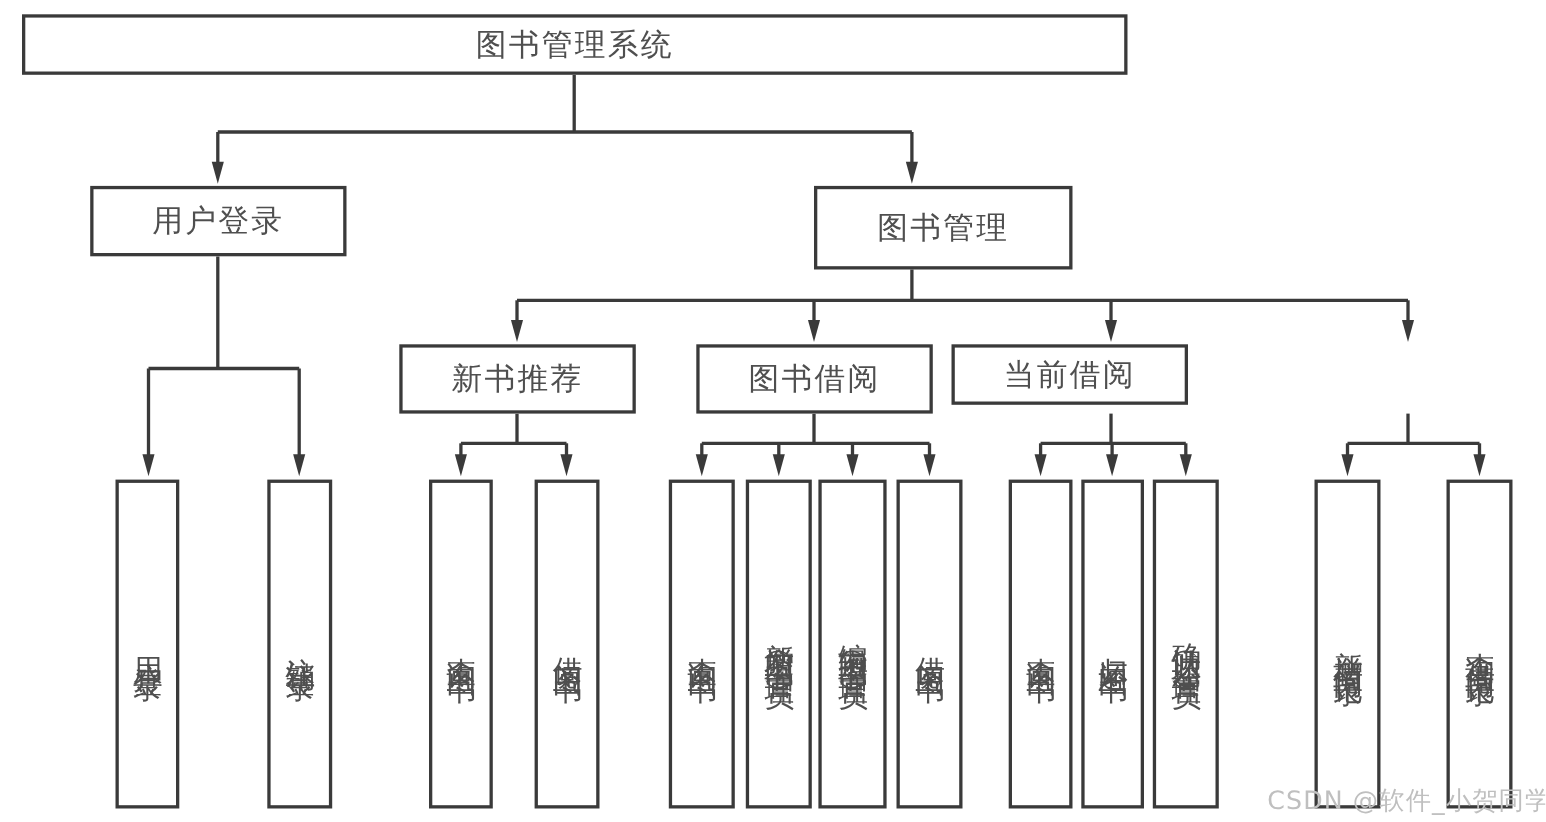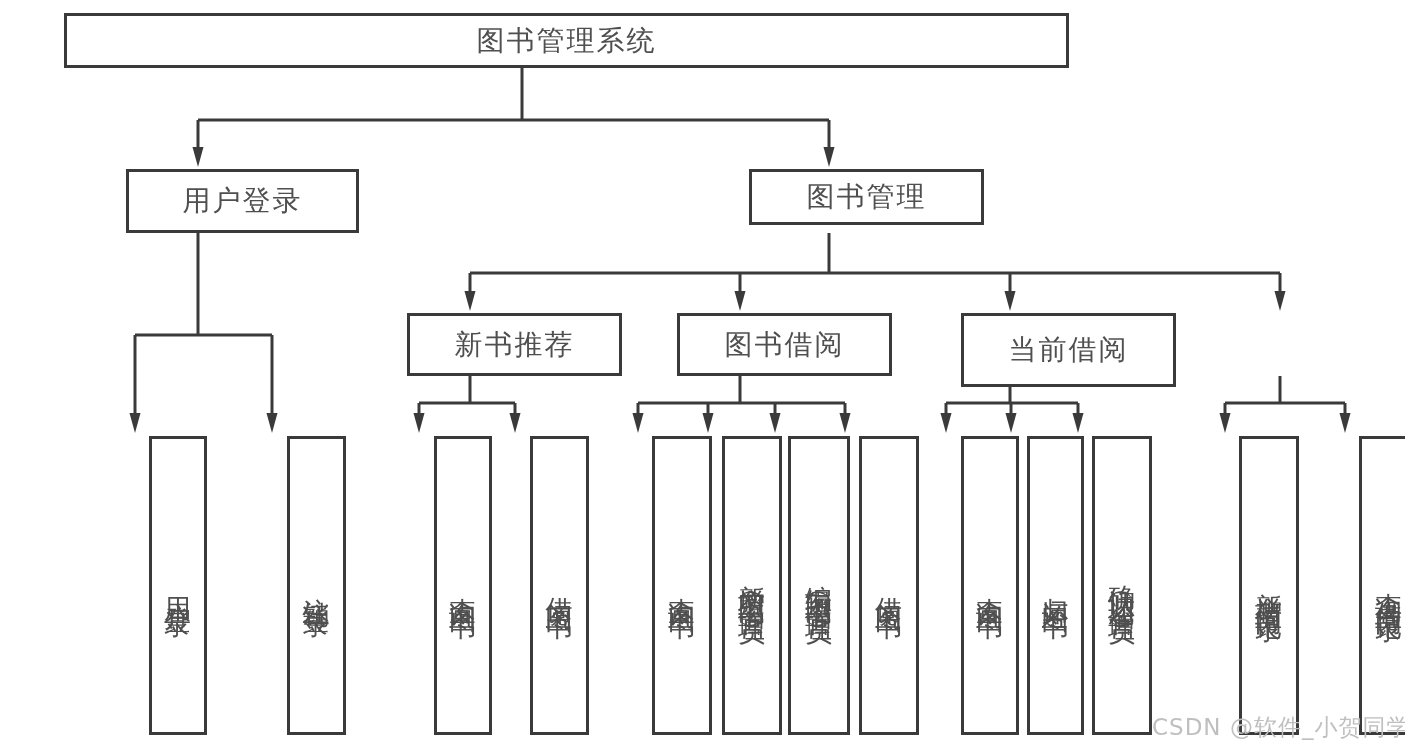--- a/index.html
+++ b/index.html
@@ -7,36 +7,35 @@
     position:relative; width:1405px; height:747px; background:#ffffff;
     font-family:"DejaVu Sans","Liberation Sans",sans-serif;
     overflow:hidden;
   }
   svg.wires { position:absolute; left:0; top:0; z-index:0; }
   .box {
     position:absolute; box-sizing:border-box; z-index:1;
     border:3px solid #3a3a3a; background:#ffffff;
     display:flex; align-items:center; justify-content:center;
     color:#4f4f4f;
-    margin-left:44px;
   }
   .htext { font-size:28px; letter-spacing:2px; white-space:nowrap; }
   .vtext {
     writing-mode:vertical-rl; text-orientation:mixed;
     font-size:27px; line-height:1; letter-spacing:5px; white-space:nowrap;
   }
   
   .b-root   { left:20px;   top:13px;  width:1005px; height:55px; }
   
   .b-login  { left:82px;   top:169px; width:233px;  height:64px; }
-  .b-mgmt   { left:705px;  top:169px; width:235px;  height:56px; }
+  .b-mgmt   { left:740px;  top:169px; width:235px;  height:76px; }
   
   .b-new    { left:363px;  top:313px; width:215px;  height:63px; }
   .b-borrow { left:633px;  top:313px; width:215px;  height:63px; }
-  .b-cur    { left:917px;  top:313px; width:215px;  height:74px;align-items:center; }
+  .b-cur    { left:865px;  top:313px; width:215px;  height:55px;align-items:center; }
   .b-rec    { left:1173px; top:313px; width:215px;  height:63px; }
   
   .leaf { top:436px; height:299px; }
   .l1  { left:105px;  width:58px; }
   .l2  { left:243px;  width:59px; }
   .l3  { left:390px;  width:58px; }
   .l4  { left:486px;  width:59px; }
   .l5  { left:608px;  width:60px; }
   .l6  { left:678px;  width:60px; }
   .l7  { left:744px;  width:62px; }

